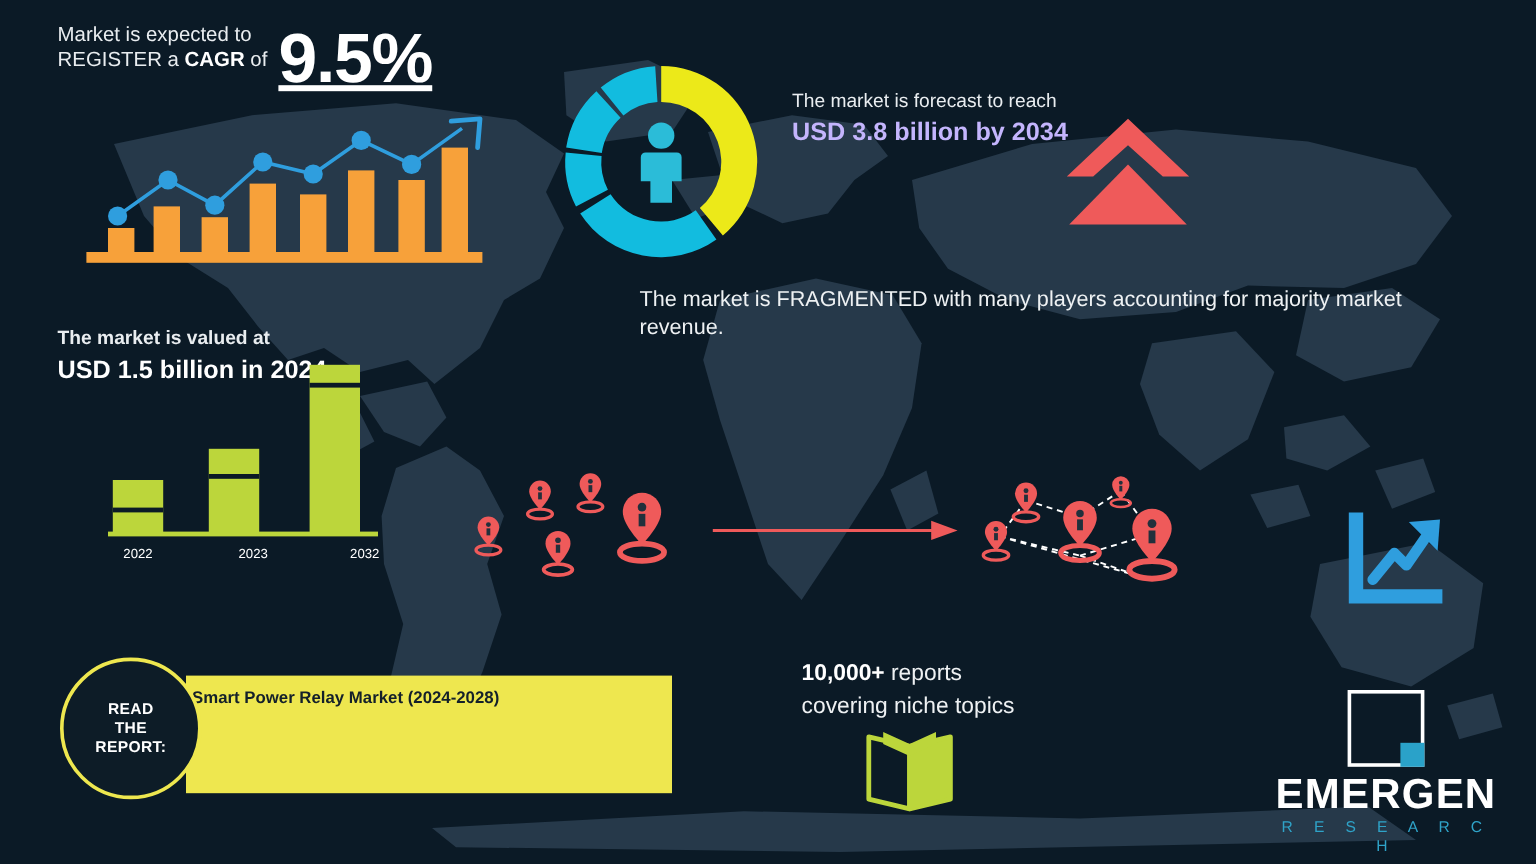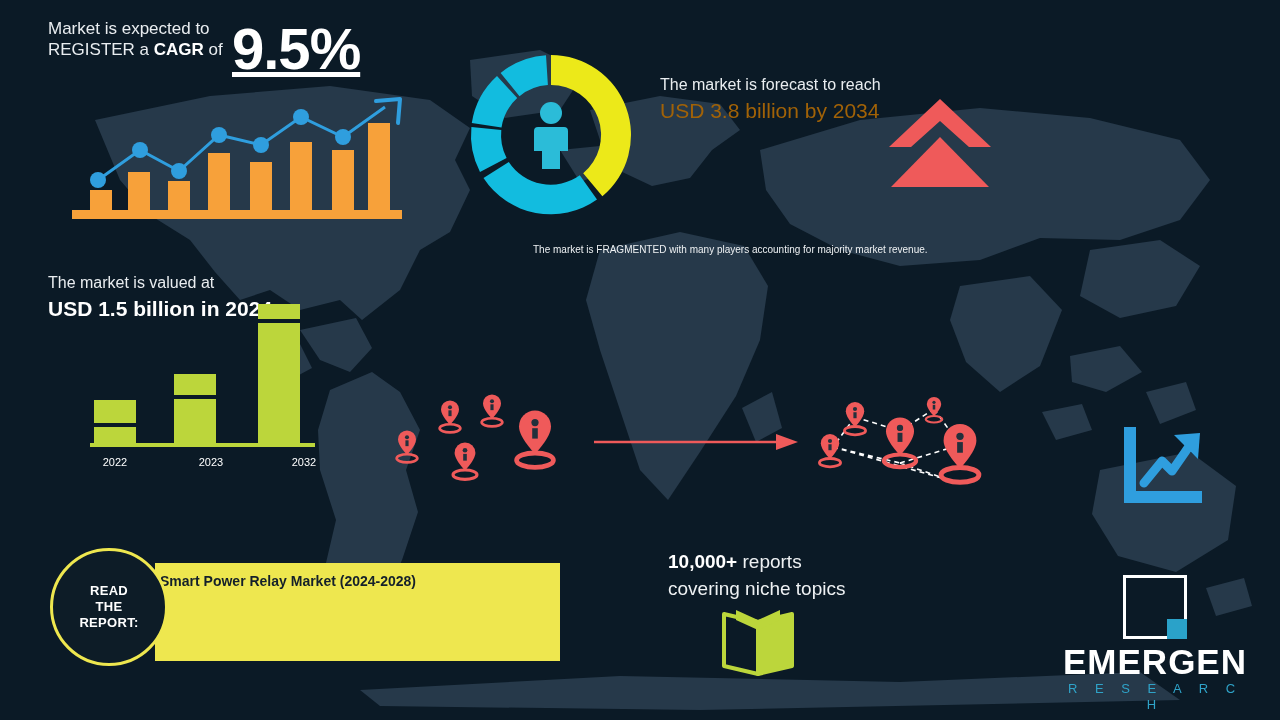--- a/index.html
+++ b/index.html
@@ -9,26 +9,26 @@
   .abs{position:absolute;}
 
   #cagr-block{left:48px;top:18px;width:420px;}
   #cagr-block .l1{font-size:17px;line-height:21px;color:#e9edf0;}
   #cagr-block .l2{font-size:17px;line-height:21px;color:#e9edf0;}
   #cagr-block .l2 b{color:#ffffff;font-weight:700;}
   #cagr-value{position:absolute;left:232px;top:20px;font-size:58px;line-height:58px;color:#ffffff;font-weight:700;letter-spacing:-1px;text-decoration:underline;}
 
   #forecast-block{left:660px;top:74px;width:240px;}
   #forecast-block .sm{font-size:16px;line-height:21px;color:#e9edf0;}
-  #forecast-block .bg{font-size:21px;line-height:27px;color:#a16207;font-weight:400;margin-top:2px;}
-
-  #fragmented-text{left:533px;top:238px;width:690px;font-size:10px;line-height:23px;color:#eef1f3;}
+  #forecast-block .bg{font-size:21px;line-height:27px;color:#c4b5fd;font-weight:700;margin-top:2px;}
+
+  #fragmented-text{left:533px;top:238px;width:690px;font-size:18px;line-height:23px;color:#eef1f3;}
 
   #valued-block{left:48px;top:272px;width:260px;}
-  #valued-block .sm{font-size:16px;line-height:21px;color:#e9edf0;}
+  #valued-block .sm{font-size:16px;line-height:21px;color:#e9edf0;font-weight:bold;}
   #valued-block .bg{font-size:21px;line-height:28px;color:#ffffff;font-weight:700;margin-top:2px;}
 
   #reports-text{left:632px;top:548px;width:260px;font-size:19px;line-height:27px;color:#eef1f3;margin-left:36px;}
   #reports-text b{font-weight:700;color:#ffffff;}
 
   
   #banner-bar{left:155px;top:563px;width:405px;height:98px;background:#eee74f;}
   #banner-label{left:160px;top:572px;width:395px;font-size:14px;line-height:18px;color:#14202a;font-weight:700;}
   #read-circle{left:50px;top:548px;width:118px;height:118px;border-radius:50%;background:#0d1c27;border:3px solid #eee74f;box-sizing:border-box;
     display:flex;align-items:center;justify-content:center;text-align:center;}

